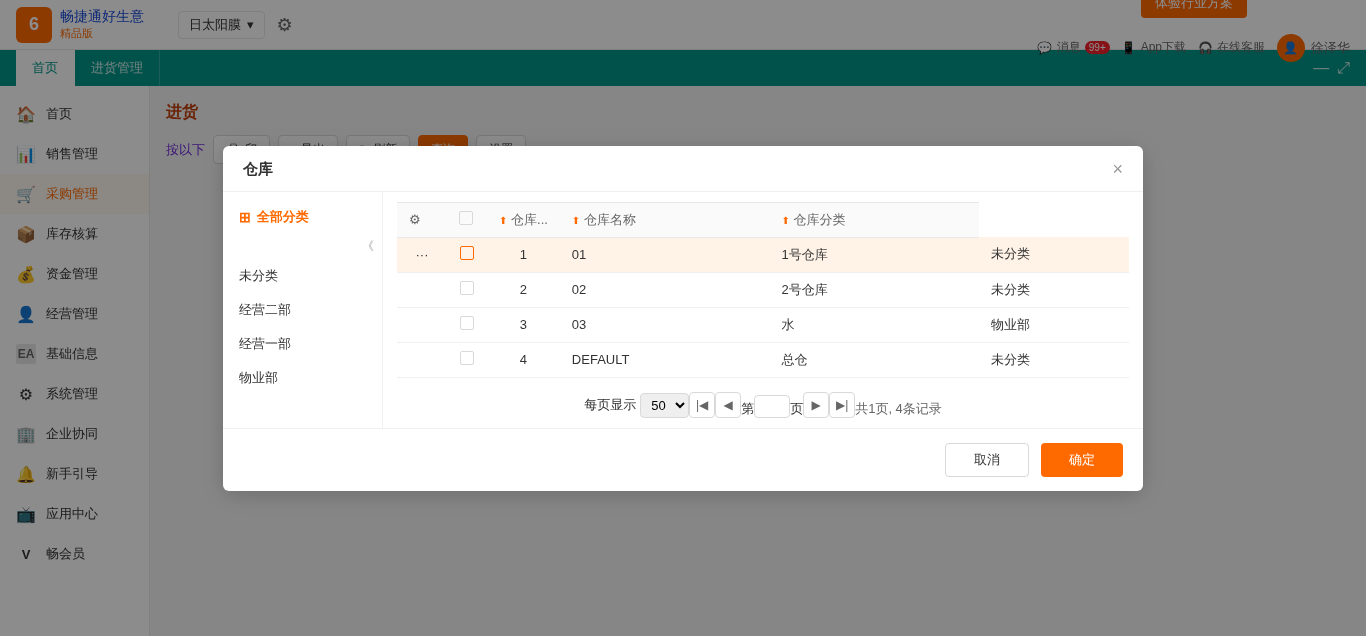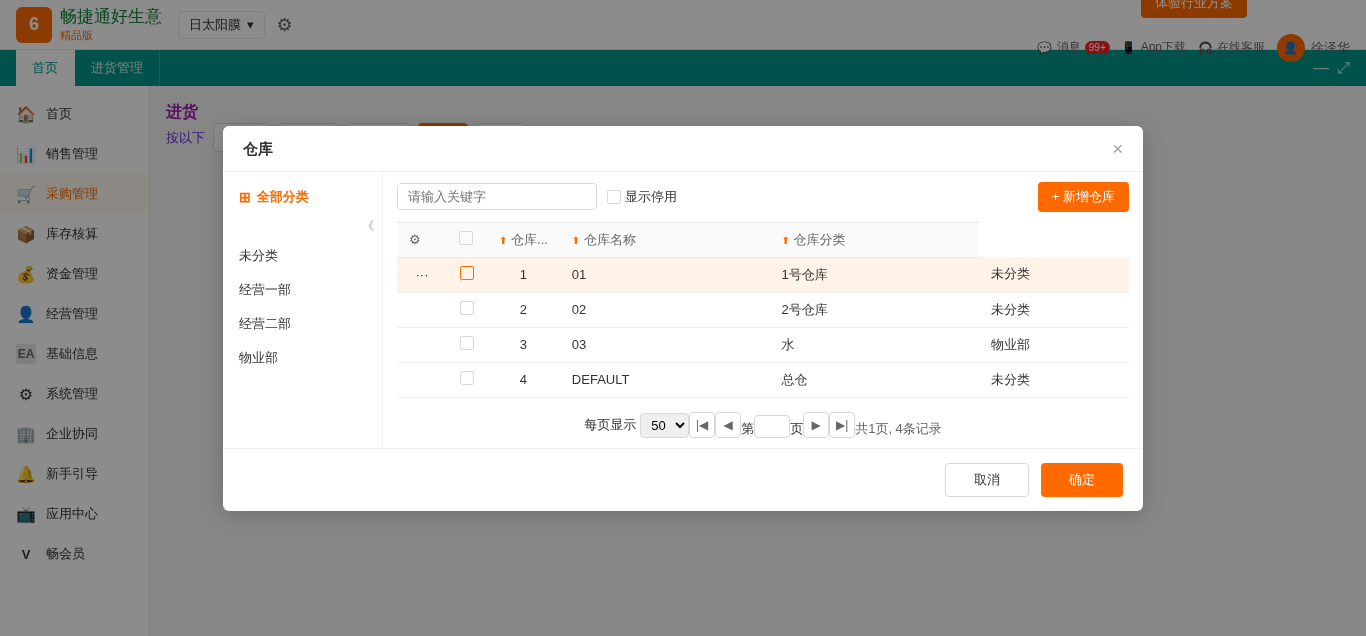--- a/index.html
+++ b/index.html
@@ -21,21 +21,21 @@
       gap: 8px;
       min-width: 150px;
     }
     .logo-icon {
       width: 36px; height: 36px;
       background: #ff6a00;
       border-radius: 6px;
       display: flex; align-items: center; justify-content: center;
       color: white; font-weight: bold; font-size: 18px;
     }
-    .logo-text { font-size: 17px; color: #15803d; line-height: 1.3; }
+    .logo-text { font-size: 14px; color: #1d4ed8; line-height: 1.3; font-family: Liberation Serif, serif; }
     .logo-sub { font-size: 11px; color: #ff6a00; }
     .store-selector {
       display: flex; align-items: center; gap: 6px;
       background: #fff;
       border: 1px solid #e8e8e8;
       border-radius: 4px;
       padding: 4px 10px;
       cursor: pointer;
       color: #333;
     }
@@ -107,21 +107,21 @@
       padding: 10px 16px;
       cursor: pointer;
       color: #333;
       font-size: 13px;
     }
     .sidebar-item.active { color: #ff6a00; background: #fff7f0; }
     .sidebar-icon { width: 20px; height: 20px; display: flex; align-items: center; justify-content: center; font-size: 16px; }
 
     
     .content { flex: 1; padding: 16px; overflow: auto; background: #f5f5f5; position: relative; }
-    .page-title { font-size: 16px; font-weight: bold; color: #a21caf; margin-bottom: 0; }
+    .page-title { font-size: 16px; font-weight: bold; color: #c2410c; margin-bottom: 12px; }
     .toolbar { display: flex; align-items: center; gap: 8px; margin-bottom: 12px; }
     .toolbar-btn {
       padding: 5px 12px; border-radius: 4px; border: 1px solid #d9d9d9;
       background: #fff; cursor: pointer; font-size: 12px; color: #333; display: flex; align-items: center; gap: 4px;
     }
     .toolbar-btn.primary { background: #ff6a00; color: white; border-color: #ff6a00; }
 
     
     .overlay {
       position: fixed; top: 0; left: 0; right: 0; bottom: 0;
@@ -382,43 +382,32 @@
           <span class="category-all-icon">⊞</span>
           <span>全部分类</span>
         </div>
         <div style="text-align:right;padding:4px 8px;">
           <span style="color:#999;cursor:pointer;font-size:12px;">《</span>
         </div>
         <div class="category-item">
           <span>未分类</span>
         </div>
         <div class="category-item">
+          <span>经营二部</span>
+        </div>
+        <div class="category-item">
           <span>经营一部</span>
-        </div>
-        <div class="category-item">
-          <span>经营二部</span>
         </div>
         <div class="category-item">
           <span>物业部</span>
         </div>
       </div>
 
       <div class="table-panel">
 
-        <div class="table-toolbar">
-          <div class="search-input-wrap">
-            <input type="text" class="search-input" placeholder="请输入关键字" style="">
-            <button class="search-icon-btn">🔍</button>
-          </div>
-          <label class="show-disabled">
-            <span class="checkbox-square"></span>
-            <span>显示停用</span>
-          </label>
-          <button class="btn-add-warehouse">+ 新增仓库</button>
-        </div>
 
         <div style="overflow-y:auto;flex:1;">
           <table class="data-table">
             <thead>
               <tr>
                 <th class="gear-col">
                   <span>⚙</span>
                 </th>
                 <th class="check-col">
                   <span class="checkbox-square"></span>

